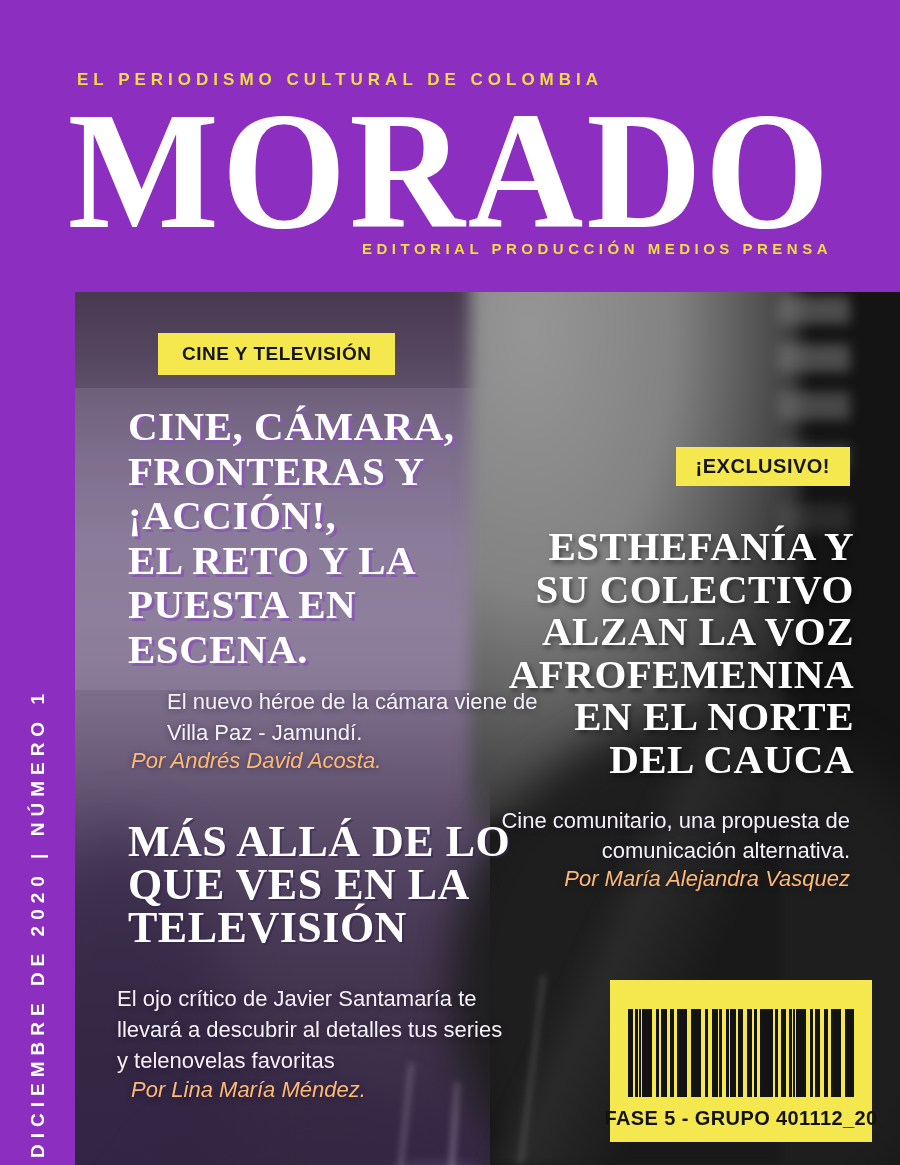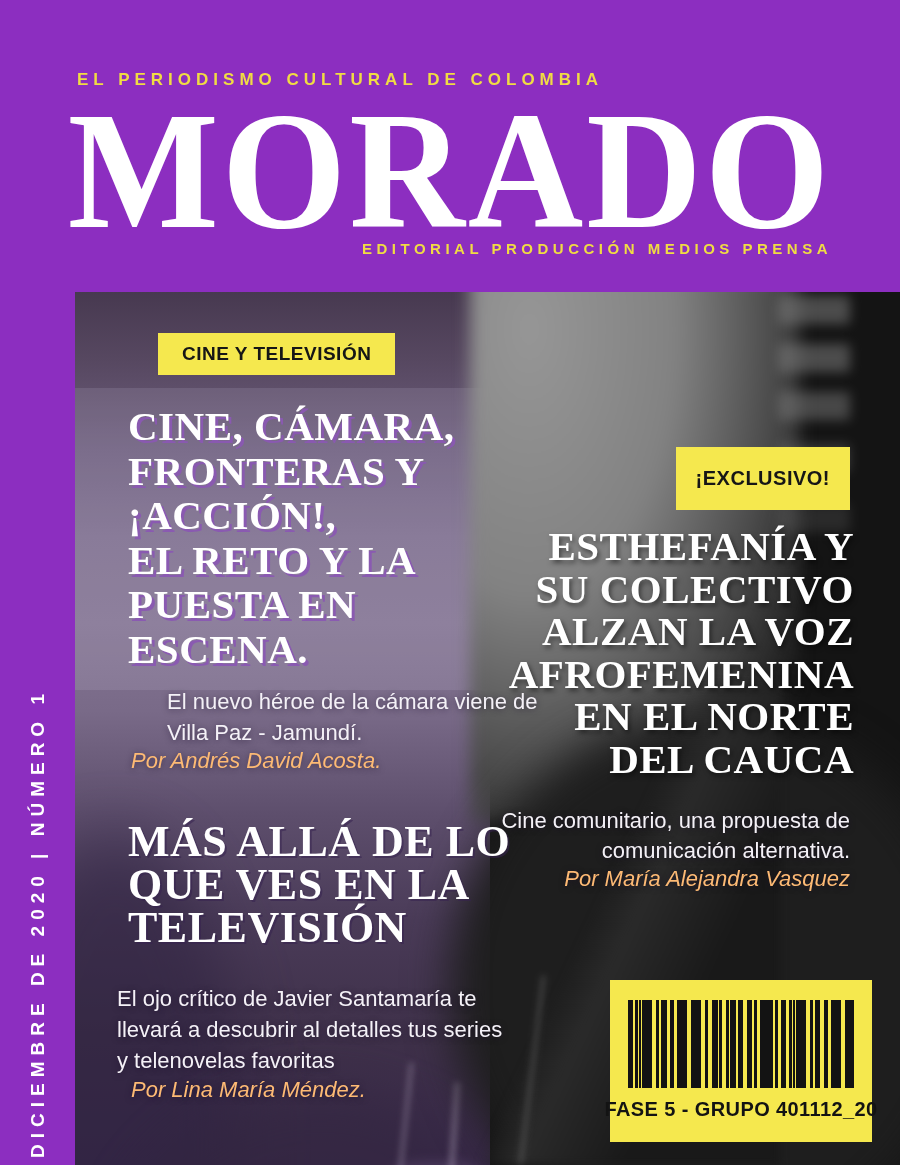--- a/index.html
+++ b/index.html
@@ -95,21 +95,21 @@
     background:rgba(200,200,200,.22);filter:blur(3px);transform:rotate(7deg);}
 
   
   .tag{
     position:absolute;background:#F5E84E;color:#161616;
     font-weight:800;font-size:19px;letter-spacing:.5px;
     padding:10px 24px;
     margin-left:28px;
   }
   .tag-cine{left:130px;top:333px;}
-  .tag-exclusivo{right:50px;top:447px;padding:20px 20px;font-size:20px;}
+  .tag-exclusivo{right:50px;top:447px;padding:8px 20px;font-size:20px;}
 
   
   .serifhead{
     font-family:"Liberation Serif","DejaVu Serif",serif;
     font-weight:bold;color:#FFFFFF;
   }
   .headline-cine{
     position:absolute;left:128px;top:404px;
     font-size:41px;line-height:44.5px;letter-spacing:.5px;
     text-shadow:3px 3px 0 rgba(138,88,178,.95);
@@ -135,21 +135,21 @@
     text-shadow:2px 3px 5px rgba(0,0,0,.5);
   }
   .dek-exclusivo{position:absolute;right:50px;top:806px;text-align:right;
     line-height:30px;}
   .byline-exclusivo{position:absolute;right:50px;top:866px;}
 
   
   .barcode-box{
     position:absolute;left:610px;top:980px;width:262px;height:162px;
     background:#F5E84E;box-sizing:border-box;padding:20px 18px 12px 18px;
-    display:flex;flex-direction:column;align-items:center;
+    display:flex;flex-direction:column;align-items:center;justify-content:flex-end;
   }
   .bars{
     width:100%;height:88px;
     background:
       repeating-linear-gradient(90deg,#131313 0 3px,rgba(0,0,0,0) 3px 7px),
       repeating-linear-gradient(90deg,#131313 0 2px,rgba(0,0,0,0) 2px 11px),
       repeating-linear-gradient(90deg,#131313 0 5px,rgba(0,0,0,0) 5px 17px);
   }
   .barcode-label{
     margin-top:10px;color:#131313;font-weight:800;font-size:20px;

